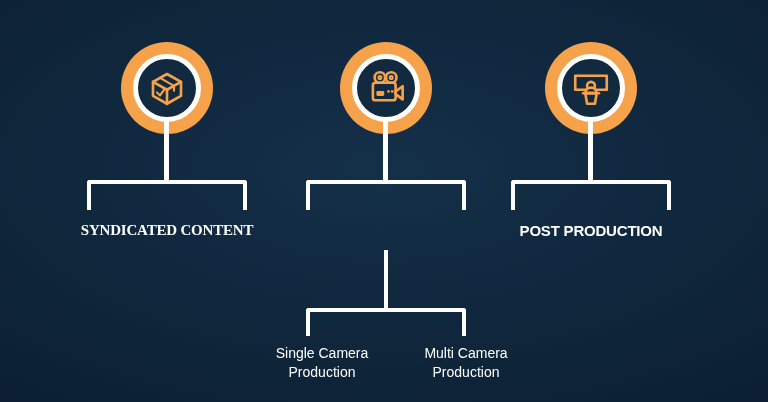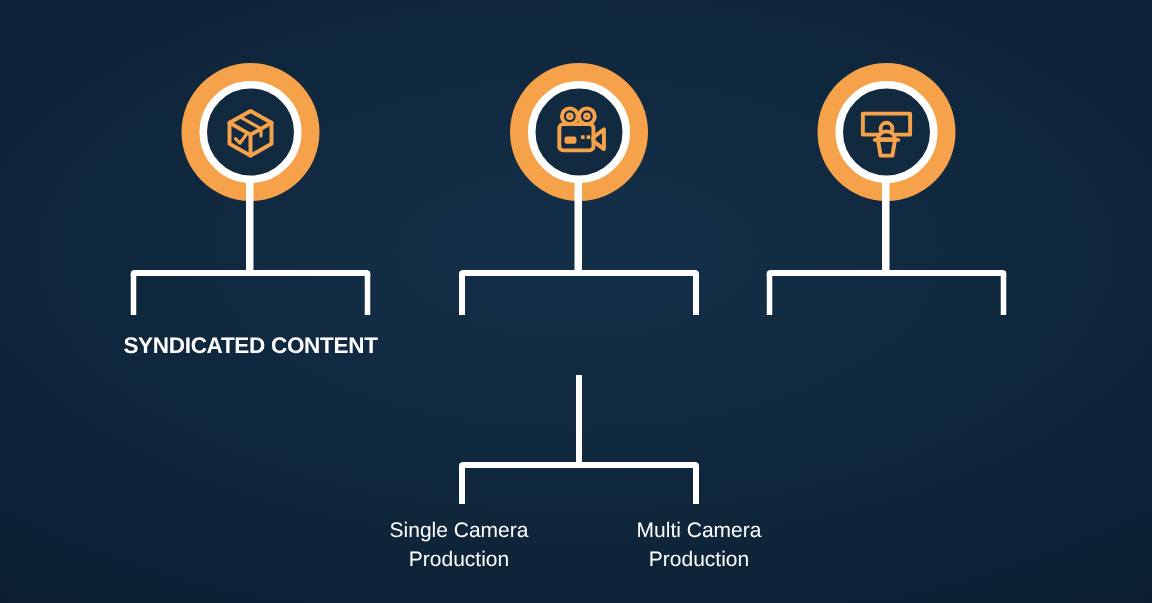--- a/index.html
+++ b/index.html
@@ -88,21 +88,21 @@
       <svg class="icon" viewBox="0 0 48 48">
         <path class="ic-stroke" d="M24 8 L40 17 L24 26 L8 17 Z"></path>
         <path class="ic-stroke" d="M8 17 L8 33 L24 42 L24 26"></path>
         <path class="ic-stroke" d="M40 17 L40 33 L24 42"></path>
         <path class="ic-thin" d="M16 12.5 L32 21.5 L32 27"></path>
         <path class="ic-thin" d="M12.5 29 L16 32.5 L21 25.5"></path>
       </svg>
     </div>
   </div>
   <div class="bracket" style="left:87px;top:180px;"></div>
-  <div class="branch-label" style="left:47px;top:222px;">SYNDICATED CONTENT</div>
+  <div class="branch-label" style="left:47px;top:222px;font-family:Liberation Serif, serif;">SYNDICATED CONTENT</div>
 
   <div class="stem" style="left:383px;top:118px;height:64px;"></div>
   <div class="node-circle" style="left:340px;">
     <div class="node-inner">
       <svg class="icon" viewBox="0 0 48 48">
         <circle class="ic-stroke" cx="17" cy="12" r="6"></circle>
         <circle class="ic-thin" cx="17" cy="12" r="1.7"></circle>
         <circle class="ic-stroke" cx="30" cy="12" r="6"></circle>
         <circle class="ic-thin" cx="30" cy="12" r="1.7"></circle>
         <rect class="ic-stroke" x="9" y="18" width="26" height="20" rx="3"></rect>
@@ -110,30 +110,31 @@
         <rect class="ic-fill" x="25.5" y="26.5" width="2.8" height="2.8"></rect>
         <rect class="ic-fill" x="29.8" y="26.5" width="2.8" height="2.8"></rect>
         <path class="ic-stroke" d="M35 28 L43 22 L43 37 L35 31 Z"></path>
       </svg>
     </div>
   </div>
   <div class="bracket" style="left:306px;top:180px;"></div>
 
   <div class="stem" style="left:384px;top:250px;height:58px;width:4px;"></div>
   <div class="bracket" style="left:306px;top:308px;height:28px;"></div>
-  <div class="leaf-label" style="left:231px;top:344px;">Single Camera Production</div>
+  <div class="leaf-label" style="left:247px;top:344px;">Single Camera Production</div>
   <div class="leaf-label" style="left:391px;top:344px;">Multi Camera Production</div>
 
   <div class="stem" style="left:588px;top:118px;height:64px;"></div>
   <div class="node-circle" style="left:545px;">
     <div class="node-inner">
       <svg class="icon" viewBox="0 0 48 48">
         <rect class="ic-stroke" x="6" y="10" width="36" height="16"></rect>
         <circle class="ic-mask" cx="24" cy="21.5" r="4.5"></circle>
         <path class="ic-mask" d="M17.5 29.5 a6.5 6 0 0 1 13 0 Z"></path>
         <path class="ic-stroke" d="M15 30 L33 30"></path>
         <path class="ic-stroke" d="M17.5 30 L30.5 30 L28.5 42 L19.5 42 Z"></path>
       </svg>
     </div>
   </div>
   <div class="bracket" style="left:511px;top:180px;"></div>
+  <div class="branch-label" style="left:471px;top:222px;">POST PRODUCTION</div>
 
 </div>
 
 </body></html>

